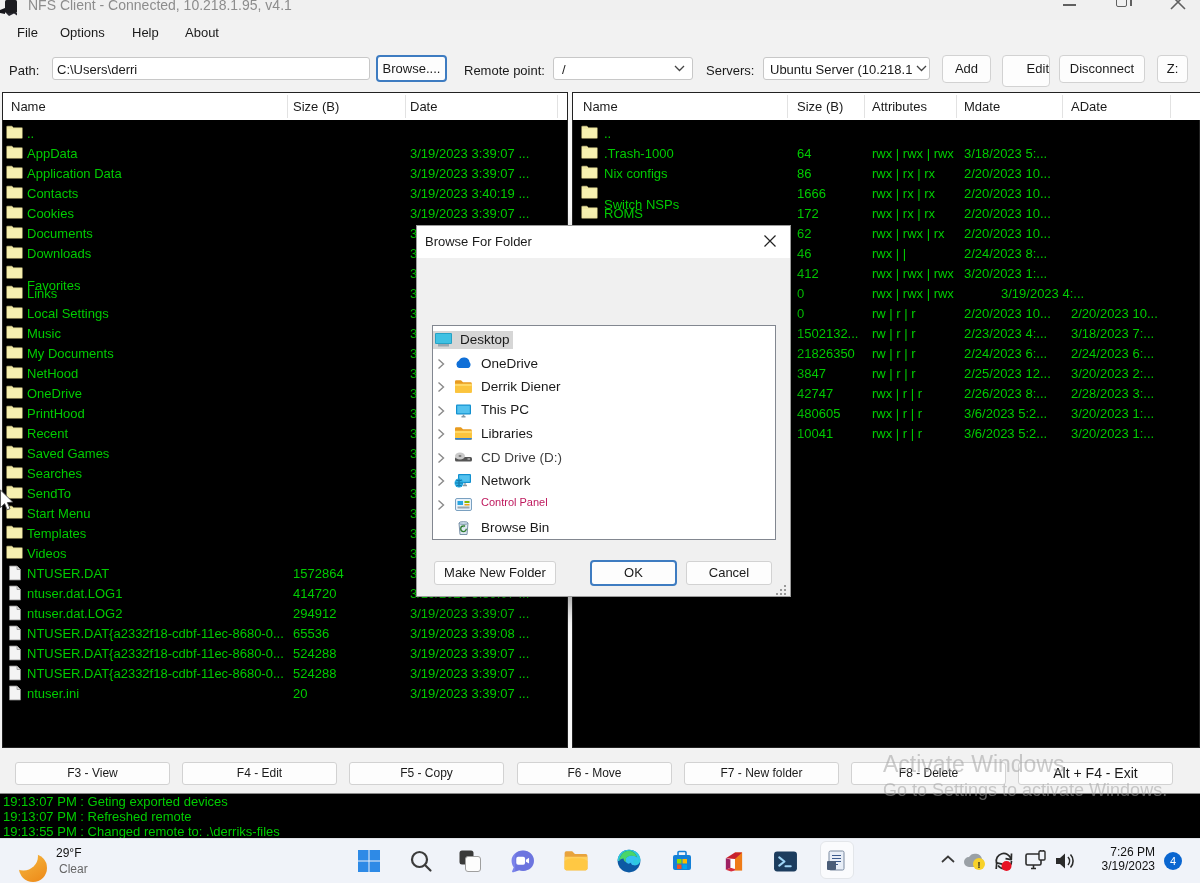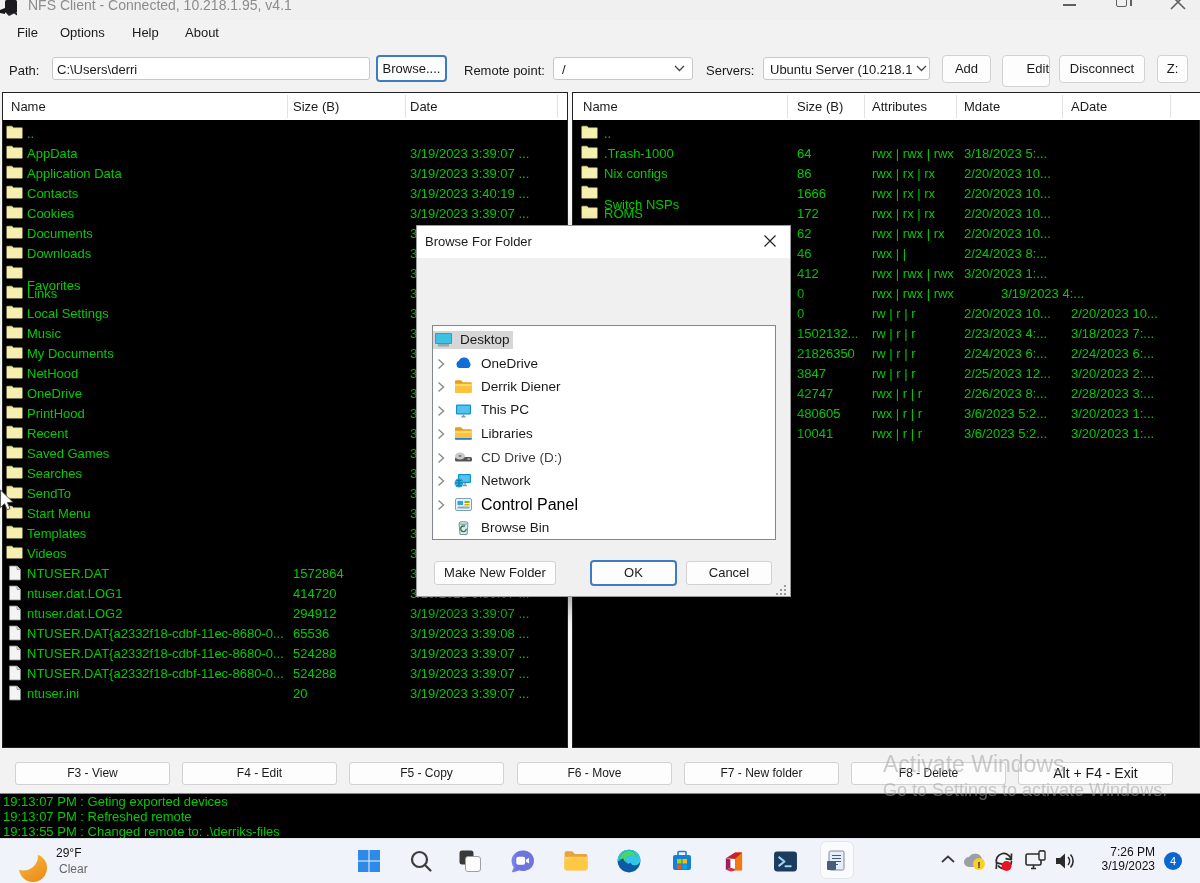--- a/index.html
+++ b/index.html
@@ -510,21 +510,21 @@
 <svg class="abs" style="left:437px;top:498.5px" width="8" height="12" viewBox="0 0 8 12">
     <path d="M1.5 1.5 L6.5 6 L1.5 10.5" stroke="#8a8a8a" stroke-width="1.4" fill="none"></path>
   </svg>
 <svg class="abs" style="left:454px;top:495.5px" width="19" height="17" viewBox="0 0 19 17">
     <rect x="1.5" y="2.5" width="16" height="12" rx="1.5" fill="#e8f2fb" stroke="#7aa0c0" stroke-width="1"></rect>
     <rect x="3.5" y="5" width="5.5" height="4" fill="#2aa5e0"></rect>
     <rect x="10.5" y="5" width="5" height="2" fill="#7fba00"></rect>
     <rect x="10.5" y="8" width="5" height="1.5" fill="#f0a30a"></rect>
     <rect x="3.5" y="10.5" width="12" height="2" fill="#9aa7b0"></rect>
   </svg>
-<div class="abs" style="left:481px;top:496px;font-size:16px;color:#000000;white-space:nowrap;">Control Panel</div>
+<div class="abs" style="left:481px;top:496px;font-size:11px;color:#be185d;white-space:nowrap;">Control Panel</div>
 <svg class="abs" style="left:454px;top:519.0px" width="19" height="17" viewBox="0 0 19 17">
     <path d="M5 4 L14 4 L13 15.5 L6 15.5 Z" fill="#dfe9f2" stroke="#7a92a8" stroke-width="1"></path>
     <ellipse cx="9.5" cy="4" rx="4.5" ry="1.5" fill="#c3d4e2" stroke="#7a92a8" stroke-width="0.8"></ellipse>
     <path d="M9.5 7 A2.8 2.8 0 1 0 12.3 9.8" stroke="#2e7d32" stroke-width="1.3" fill="none"></path>
     <path d="M9.5 5.5 L9.5 8.5 L11.5 7 Z" fill="#2e7d32"></path>
   </svg>
 <div class="abs" style="left:481px;top:520px;font-size:13.5px;color:#1a1a1a;white-space:nowrap;">Browse Bin</div>
 <div class="btn" style="left:434px;top:561px;width:122px;height:24px;line-height:22px;font-size:13px;border-radius:3px;">Make New Folder</div>
 <div class="btn" style="left:590px;top:560px;width:87px;height:26px;line-height:22px;font-size:13px;border:2px solid #3e7cc1;border-radius:4px;">OK</div>
 <div class="btn" style="left:686px;top:561px;width:86px;height:24px;line-height:22px;font-size:13px;border-radius:3px;">Cancel</div>

